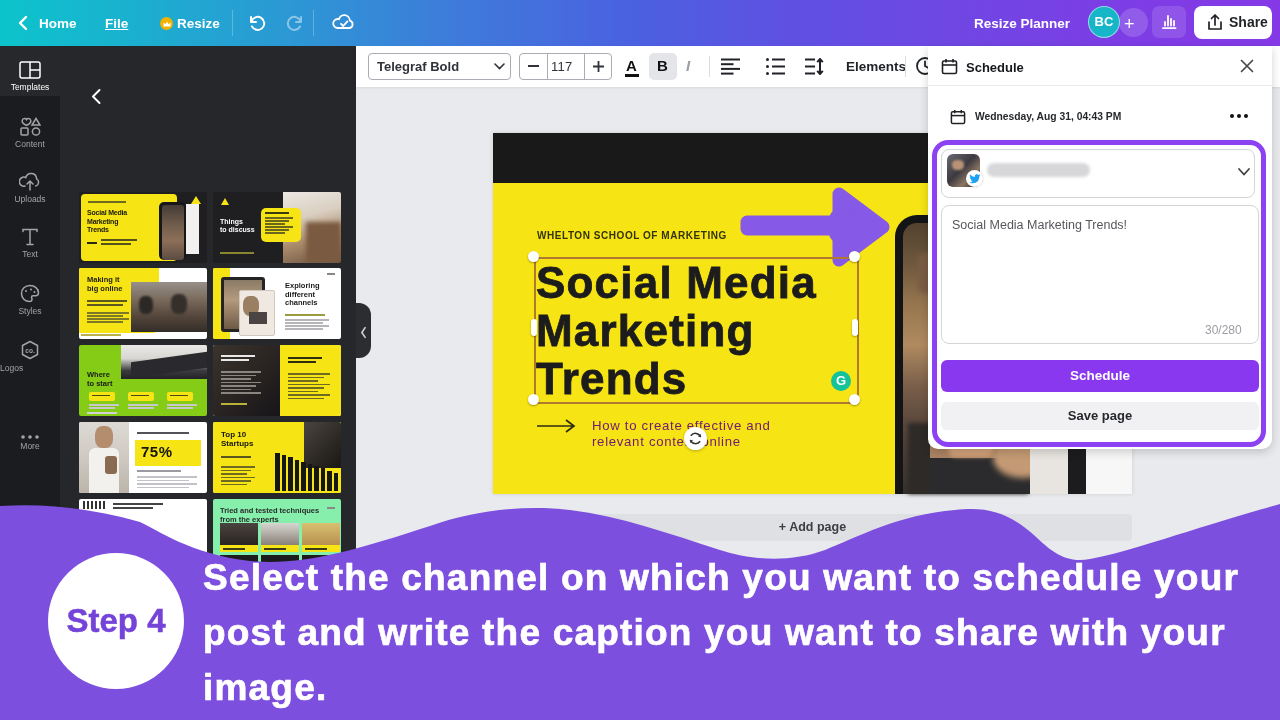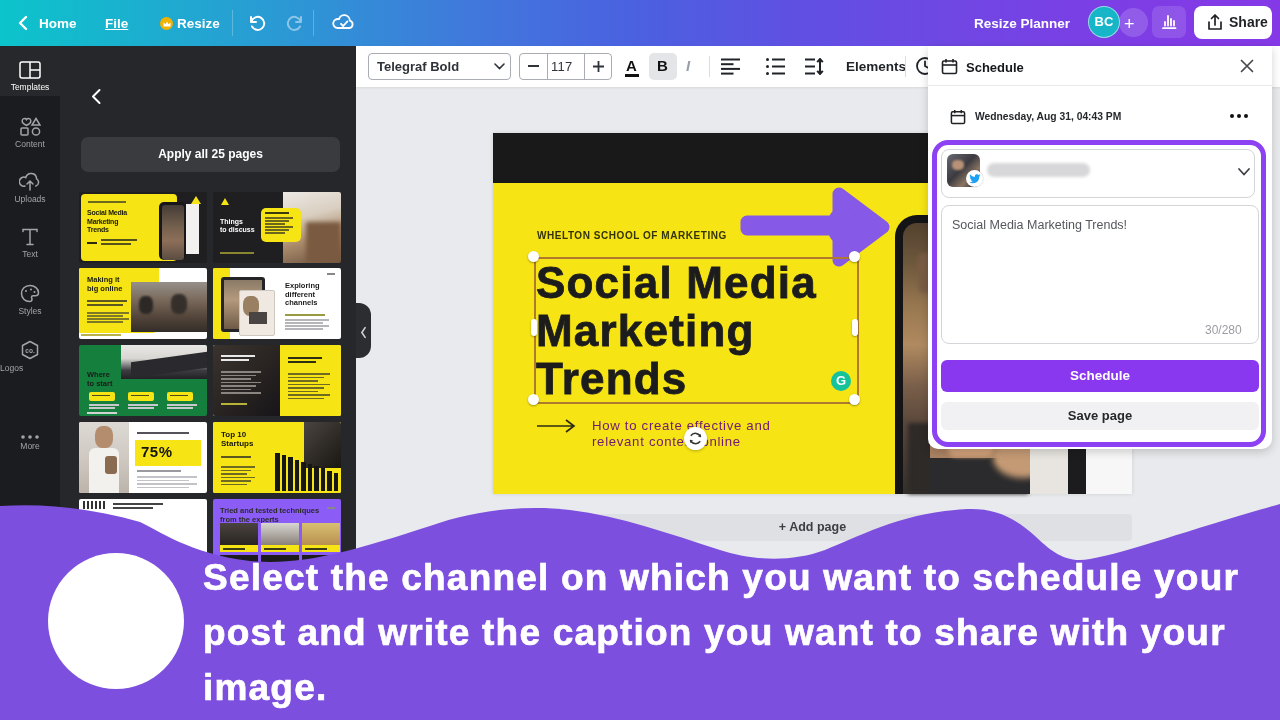--- a/index.html
+++ b/index.html
@@ -164,21 +164,20 @@
           <circle cx="10" cy="3" r="1.8" fill="#a2a4a8"></circle>
           <circle cx="17" cy="3" r="1.8" fill="#a2a4a8"></circle>
         </svg></div>
 <div class="abs" style="left:0;top:441px;width:60px;text-align:center;font-size:8.5px;color:#a2a4a8;font-weight:400;">More</div>
 </div>
 
 <div class="abs" style="left:60px;top:46px;width:296px;height:674px;background:#26272a;"></div>
 <svg class="abs" style="left:90px;top:88px;" width="12" height="17" viewBox="0 0 12 17">
       <path d="M9.5 2 L3 8.5 L9.5 15" stroke="#fff" stroke-width="2" fill="none" stroke-linecap="round" stroke-linejoin="round"></path>
     </svg>
-<div class="abs" style="left:81px;top:137px;width:259px;height:35px;background:#3a3b3f;border-radius:7px;color:#fff;font-weight:700;font-size:12px;text-align:center;line-height:35px;">Apply all 25 pages</div>
 <div id="thumbs">
 <div class="abs" style="left:79px;top:192px;width:128px;height:71px;background:#1f1f21;border-radius:2px;overflow:hidden;">
         <div class="abs" style="left:2px;top:2px;width:96px;height:67px;background:#f6e414;border-radius:4px;"></div>
         <div class="abs" style="left:80px;top:10px;width:27px;height:58px;background:#17171a;border-radius:5px;"></div>
         <div class="abs" style="left:82.5px;top:12.5px;width:22px;height:55px;background:linear-gradient(180deg,#443c36,#75604e 40%,#8d6f58 65%,#5a4c42);border-radius:3px;"></div>
         <div class="abs" style="left:107px;top:12px;width:13px;height:50px;background:#f2f1ef;"></div>
         <div class="abs" style="left:9px;top:9px;width:38px;height:2px;background:#6d6a20;"></div>
         <div class="abs" style="left:8px;top:17px;font-size:7px;line-height:8.5px;font-weight:700;color:#19190a;letter-spacing:-0.2px;">Social Media<br>Marketing<br>Trends</div>
         <div class="abs" style="left:8px;top:50px;width:10px;height:1.5px;background:#2a2a10;"></div>
         <div class="abs" style="left:22px;top:47px;width:36px;height:2px;background:#55521a;"></div>
@@ -222,21 +221,21 @@
         <div class="abs" style="left:30px;top:28px;width:16px;height:20px;background:#9a8062;border-radius:40%;"></div>
         <div class="abs" style="left:36px;top:44px;width:18px;height:12px;background:#4a4442;"></div>
         <div class="abs" style="left:72px;top:14px;font-size:7.5px;line-height:8.5px;font-weight:700;color:#1a1a1a;">Exploring<br>different<br>channels</div>
         <div class="abs" style="left:72px;top:46px;width:40px;height:2px;background:#9a9a40;"></div>
         <div class="abs" style="left:72px;top:51px;width:44px;height:1.5px;background:#b6b6ba;"></div>
         <div class="abs" style="left:72px;top:54px;width:38px;height:1.5px;background:#b6b6ba;"></div>
         <div class="abs" style="left:72px;top:57px;width:44px;height:1.5px;background:#b6b6ba;"></div>
         <div class="abs" style="left:72px;top:60px;width:38px;height:1.5px;background:#b6b6ba;"></div>
         <div class="abs" style="left:114px;top:5px;width:8px;height:2px;background:#888;"></div>
       </div>
-<div class="abs" style="left:79px;top:345px;width:128px;height:71px;background:#15803d;border-radius:2px;overflow:hidden;">
+<div class="abs" style="left:79px;top:345px;width:128px;height:71px;background:#84cc16;border-radius:2px;overflow:hidden;">
         <div class="abs" style="left:42px;top:0;width:86px;height:34px;background:linear-gradient(180deg,#e9e8e6 0%,#d8d6d2 40%,#3c3c40 75%,#222226 100%);"></div>
         <div class="abs" style="left:52px;top:12px;width:76px;height:16px;background:#2a2a2e;transform:skewY(-8deg);"></div>
         <div class="abs" style="left:8px;top:26px;font-size:7.5px;line-height:8.5px;font-weight:700;color:#1a1a1a;">Where<br>to start</div>
         <div class="abs" style="left:10px;top:47px;width:26px;height:9px;background:#f6e414;border-radius:2px;"></div>
         <div class="abs" style="left:10px;top:49.5px;width:18px;height:1.5px;background:#4a4a18;margin-left:3px;"></div>
         <div class="abs" style="left:10px;top:59px;width:30px;height:1.5px;background:#c8c8cc;"></div>
         <div class="abs" style="left:10px;top:62px;width:26px;height:1.5px;background:#c8c8cc;"></div>
         <div class="abs" style="left:49px;top:47px;width:26px;height:9px;background:#f6e414;border-radius:2px;"></div>
         <div class="abs" style="left:49px;top:49.5px;width:18px;height:1.5px;background:#4a4a18;margin-left:3px;"></div>
         <div class="abs" style="left:49px;top:59px;width:30px;height:1.5px;background:#c8c8cc;"></div>
@@ -305,21 +304,21 @@
         <div class="abs" style="left:101.0px;top:44.2px;width:4.5px;height:24.799999999999997px;background:#161612;"></div>
         <div class="abs" style="left:107.5px;top:46.400000000000006px;width:4.5px;height:22.599999999999998px;background:#161612;"></div>
         <div class="abs" style="left:114.0px;top:48.6px;width:4.5px;height:20.4px;background:#161612;"></div>
         <div class="abs" style="left:120.5px;top:50.8px;width:4.5px;height:18.2px;background:#161612;"></div>
       </div>
 <div class="abs" style="left:79px;top:499px;width:128px;height:71px;background:#fff;border-radius:2px;overflow:hidden;">
         <div class="abs" style="left:4px;top:2px;width:24px;height:8px;background:repeating-linear-gradient(90deg,#333 0 2px,#fff 2px 4px);"></div>
         <div class="abs" style="left:34px;top:4px;width:50px;height:2px;background:#444;"></div>
         <div class="abs" style="left:34px;top:8px;width:40px;height:2px;background:#444;"></div>
       </div>
-<div class="abs" style="left:213px;top:499px;width:128px;height:71px;background:#8b5cf6;border-radius:2px;overflow:hidden;">
+<div class="abs" style="left:213px;top:499px;width:128px;height:71px;background:#86efac;border-radius:2px;overflow:hidden;">
         <div class="abs" style="left:7px;top:8px;font-size:7.5px;line-height:8.5px;font-weight:700;color:#2a2a2a;">Tried and tested techniques<br>from the experts</div>
         <div class="abs" style="left:114px;top:8px;width:8px;height:2px;background:#888;"></div>
         <div class="abs" style="left:7px;top:24px;width:38px;height:22px;background:linear-gradient(180deg,#4a4340,#2a2522);"></div>
         <div class="abs" style="left:7px;top:46px;width:38px;height:7px;background:#f6e414;"></div>
         <div class="abs" style="left:10px;top:48.5px;width:22px;height:2px;background:#3a3a14;"></div>
         <div class="abs" style="left:7px;top:56px;width:38px;height:15px;background:#1c1c1e;"></div>
         <div class="abs" style="left:48px;top:24px;width:38px;height:22px;background:linear-gradient(180deg,#d8d6d2,#8a8178);"></div>
         <div class="abs" style="left:48px;top:46px;width:38px;height:7px;background:#f6e414;"></div>
         <div class="abs" style="left:51px;top:48.5px;width:22px;height:2px;background:#3a3a14;"></div>
         <div class="abs" style="left:48px;top:56px;width:38px;height:15px;background:#1c1c1e;"></div>
@@ -434,15 +433,16 @@
 <div class="abs" style="left:952px;top:218px;color:#55575c;font-size:12.5px;">Social Media Marketing Trends!</div>
 <div class="abs" style="left:1205px;top:323px;color:#9a9ca2;font-size:12px;">30/280</div>
 
 <div class="abs" style="left:941px;top:360px;width:318px;height:32px;border-radius:6px;background:#8a38f0;color:#fff;font-weight:700;font-size:13.5px;text-align:center;line-height:32px;">Schedule</div>
 <div class="abs" style="left:941px;top:402px;width:318px;height:28px;border-radius:6px;background:#f1f1f3;color:#26282c;font-weight:700;font-size:13px;text-align:center;line-height:28px;">Save page</div>
 
 <svg class="abs" style="left:0;top:490px;" width="1280" height="230" viewBox="0 0 1280 230">
 <path d="M0 16 C 45 13 90 18 140 32 C 158 40 190 64 250 71 C 300 76 350 62 430 36 C 470 22 520 14 570 20 C 620 26 670 44 720 60 C 750 70 790 73 825 60 C 855 48 900 24 955 20 C 990 16 1010 24 1035 46 C 1050 60 1065 74 1090 69 C 1130 62 1200 36 1280 14 L 1280 230 L 0 230 Z" fill="#7d4fdf"></path>
 </svg>
 <div class="abs" style="left:48px;top:553px;width:136px;height:136px;border-radius:50%;background:#fff;"></div>
+<div class="abs" style="left:48px;top:553px;width:136px;height:136px;border-radius:50%;text-align:center;line-height:136px;color:#7443d8;font-weight:700;font-size:33px;-webkit-text-stroke:0.5px #7443d8;">Step 4</div>
 <div class="abs" style="left:203px;top:550px;color:#fff;font-weight:700;font-size:37px;line-height:55px;letter-spacing:1.2px;white-space:nowrap;-webkit-text-stroke:0.7px #ffffff;">Select the channel on which you want to schedule your<br>post and write the caption you want to share with your<br>image.</div>
 
 </div>
 
 </body></html>

